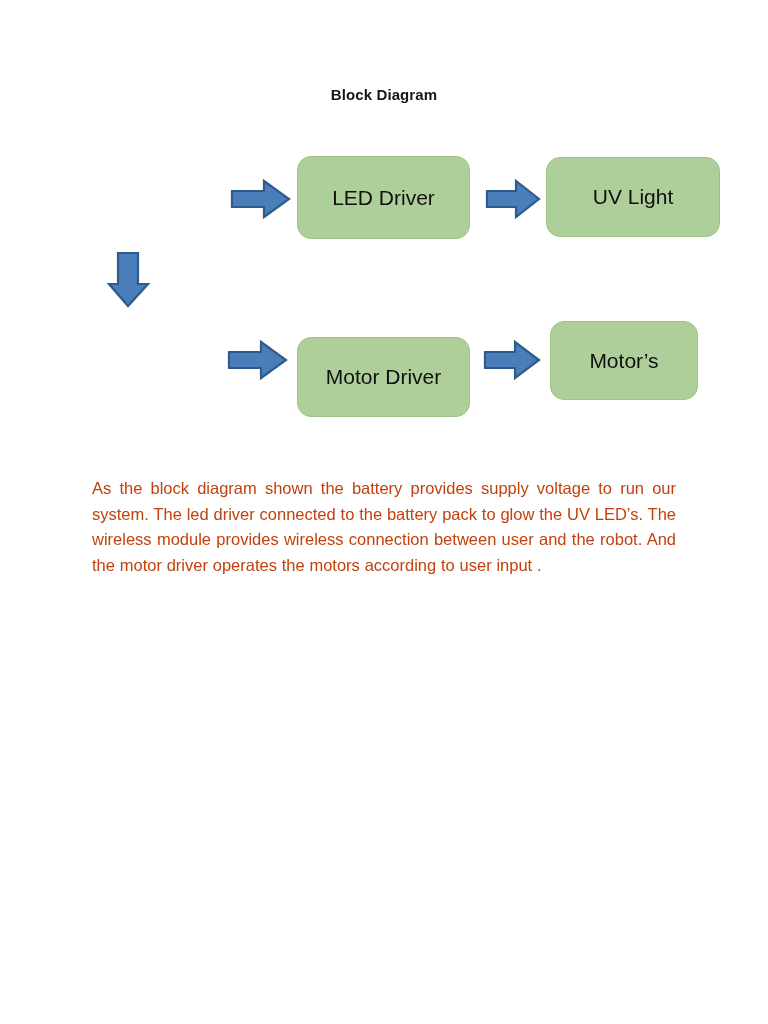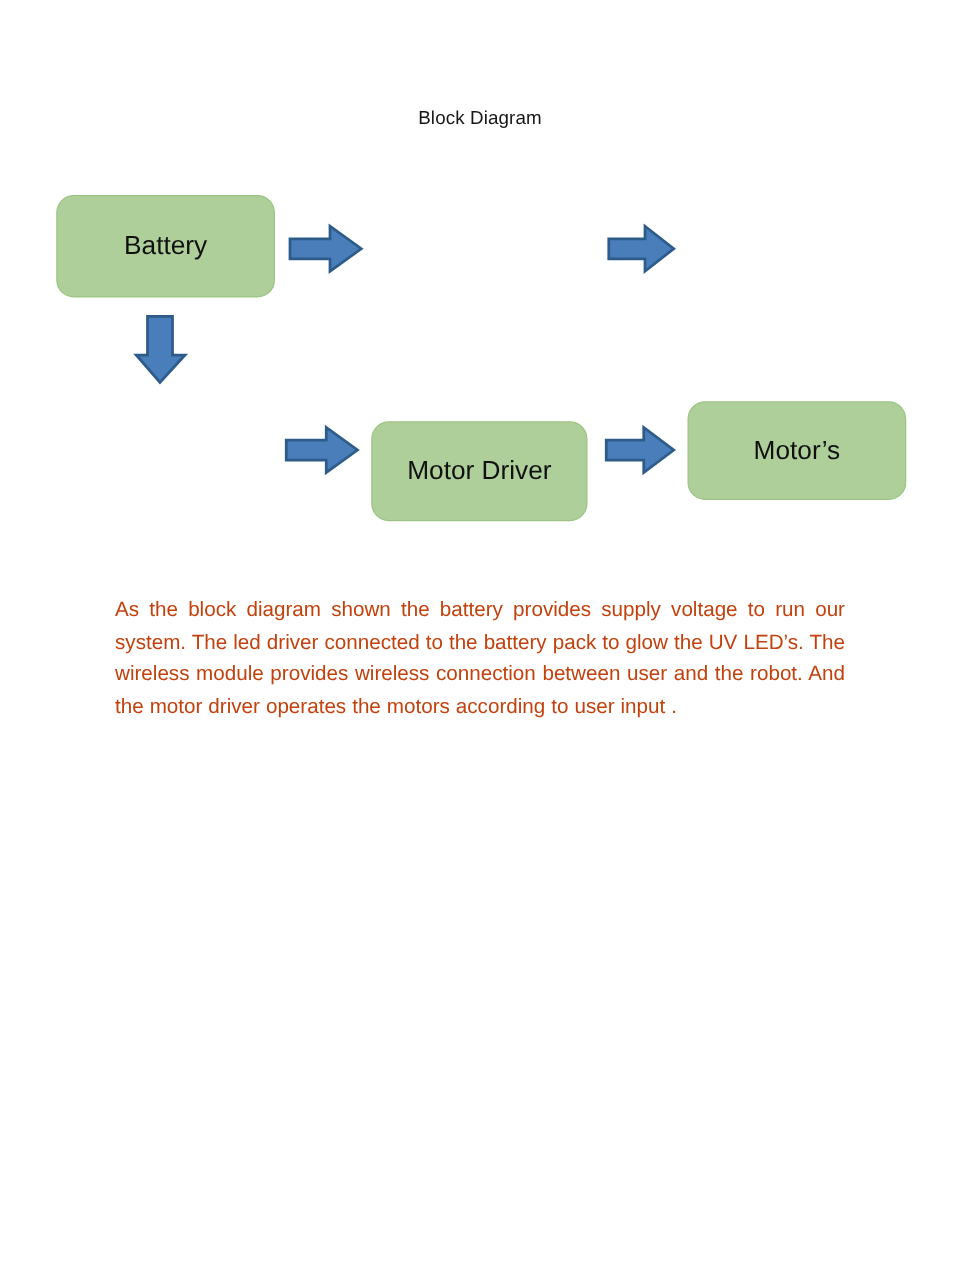--- a/index.html
+++ b/index.html
@@ -23,21 +23,21 @@
   }
 
   
   .diagram-title {
     position: absolute;
     left: 0;
     top: 86px;
     width: 768px;
     text-align: center;
     font-size: 15px;
-    font-weight: normal;
+    font-weight: bold;
     letter-spacing: 0.1px;
     color: #161616;
   }
 
   
   .block {
     position: absolute;
     background: #AFCF9A;
     border: 1px solid #9CC383;
     border-radius: 14px;
@@ -54,21 +54,21 @@
     display: block;
     white-space: pre-line;
     padding: 0 6px;
   }
 
   #block-battery       { left: 45px;  top: 156px; width: 175px; height: 82px; }
   #block-led-driver    { left: 297px; top: 156px; width: 173px; height: 83px; }
   #block-uv-light      { left: 546px; top: 157px; width: 174px; height: 80px; }
   #block-wireless      { left: 44px;  top: 321px; width: 176px; height: 78px; }
   #block-motor-driver  { left: 297px; top: 324px; width: 173px; height: 80px; margin-top: 13px; }
-  #block-motors        { left: 550px; top: 321px; width: 175px; height: 79px; }
+  #block-motors        { left: 550px; top: 321px; width: 148px; height: 79px; }
 
   
   .arrow {
     position: absolute;
   }
   .arrow svg { display: block; overflow: visible; }
 
   #arrow-battery-led       { left: 231px; top: 178px; width: 60px;  height: 42px; }
   #arrow-led-uv            { left: 486px; top: 178px; width: 55px;  height: 42px; }
   #arrow-wireless-motordrv { left: 228px; top: 339px; width: 60px;  height: 42px; }
@@ -89,25 +89,28 @@
     word-spacing: 0.2px;
   }
 </style>
 </head>
 <body>
 
 <div class="page">
 
   <div class="diagram-title">Block Diagram</div>
 
-  <div class="block" id="block-battery">
-    <span class="block-label">Battery</span>
+
+  <div class="block" id="block-led-driver">
+    <span class="block-label">LED Driver</span>
   </div>
 
-
+  <div class="block" id="block-uv-light">
+    <span class="block-label">UV Light</span>
+  </div>
 
 
   <div class="block" id="block-motor-driver">
     <span class="block-label">Motor Driver</span>
   </div>
 
   <div class="block" id="block-motors">
     <span class="block-label">Motor’s</span>
   </div>
 

